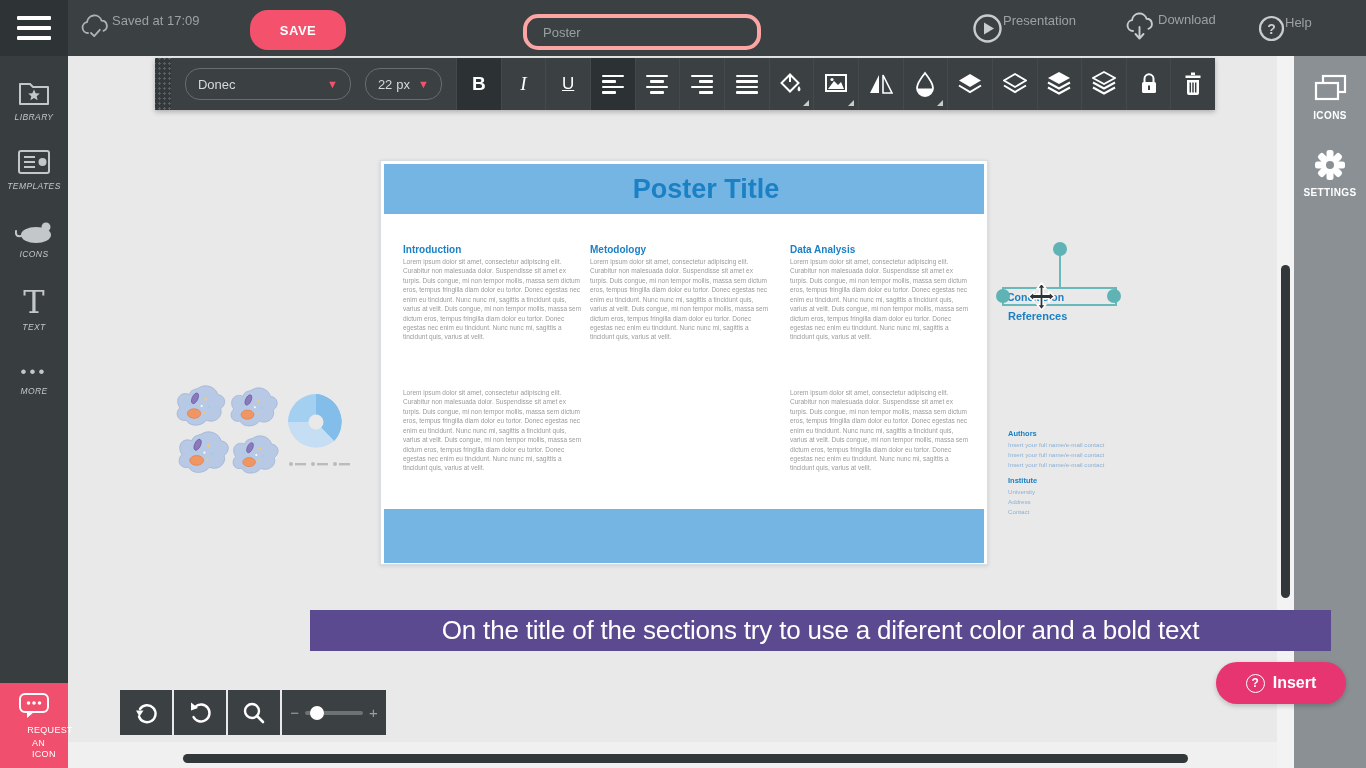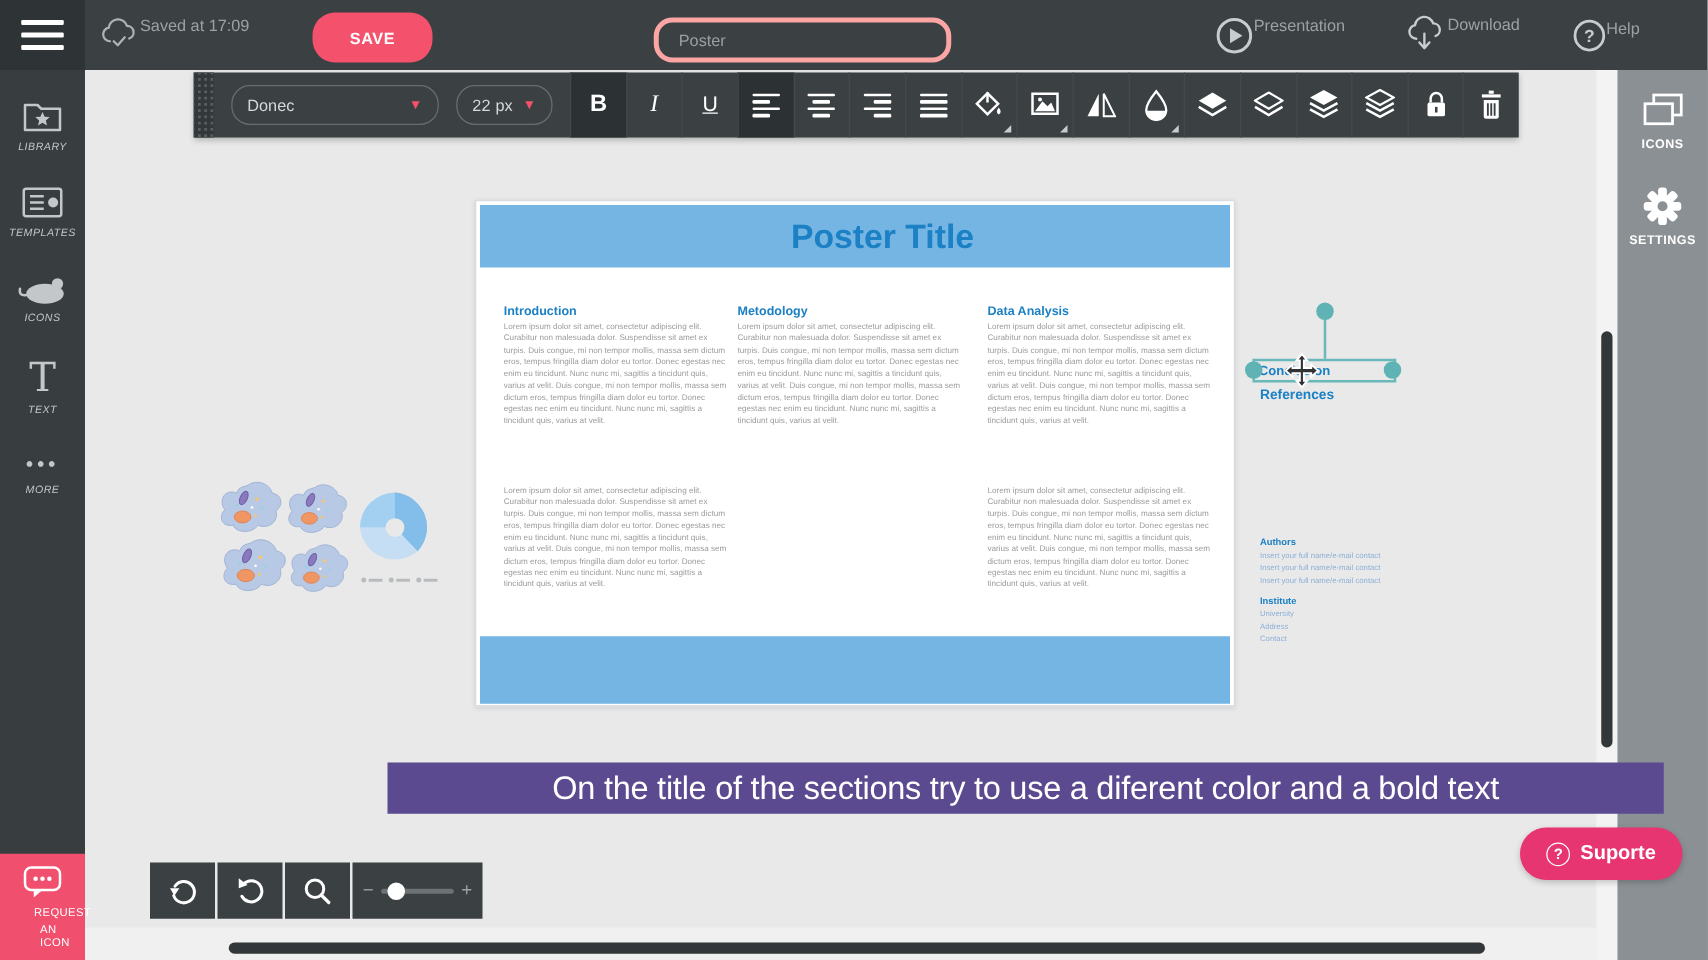--- a/index.html
+++ b/index.html
@@ -452,16 +452,16 @@
       <span>−</span>
       <span class="ztrack">
         <span class="zknob"></span>
       </span>
       <span>+</span>
     </div>
   </div>
 
   <div class="abs support">
     <span class="qcircle">?</span>
-    <span>Suporte</span>
+    <span>Insert</span>
   </div>
 
 </div>
 
 </body></html>

